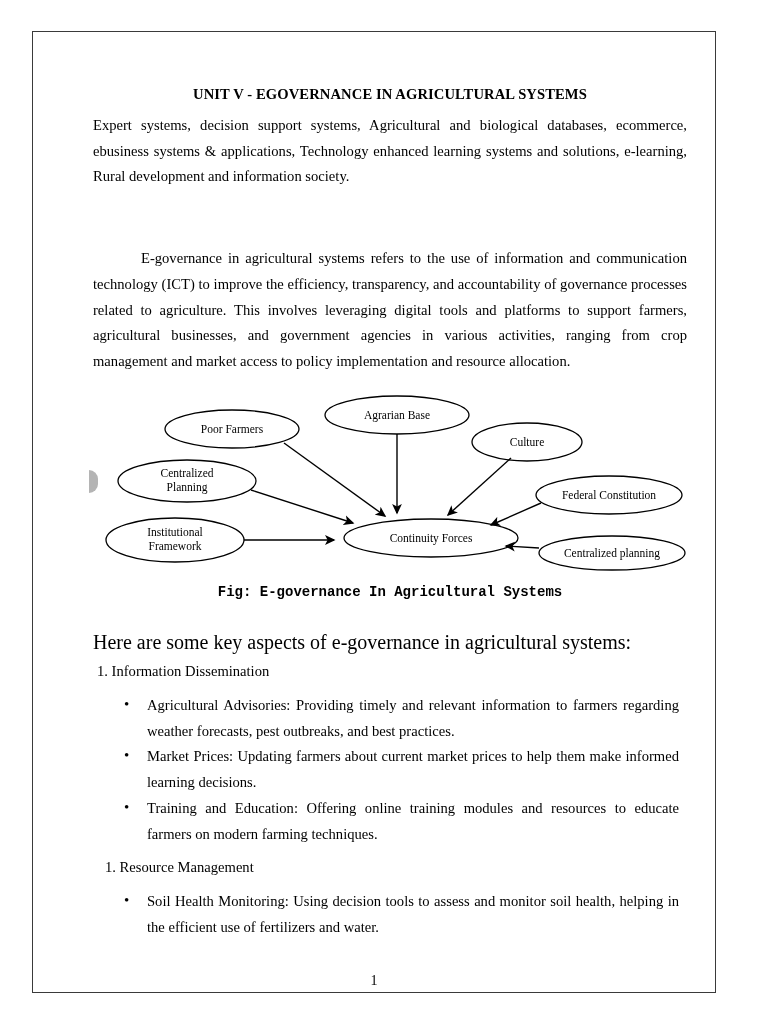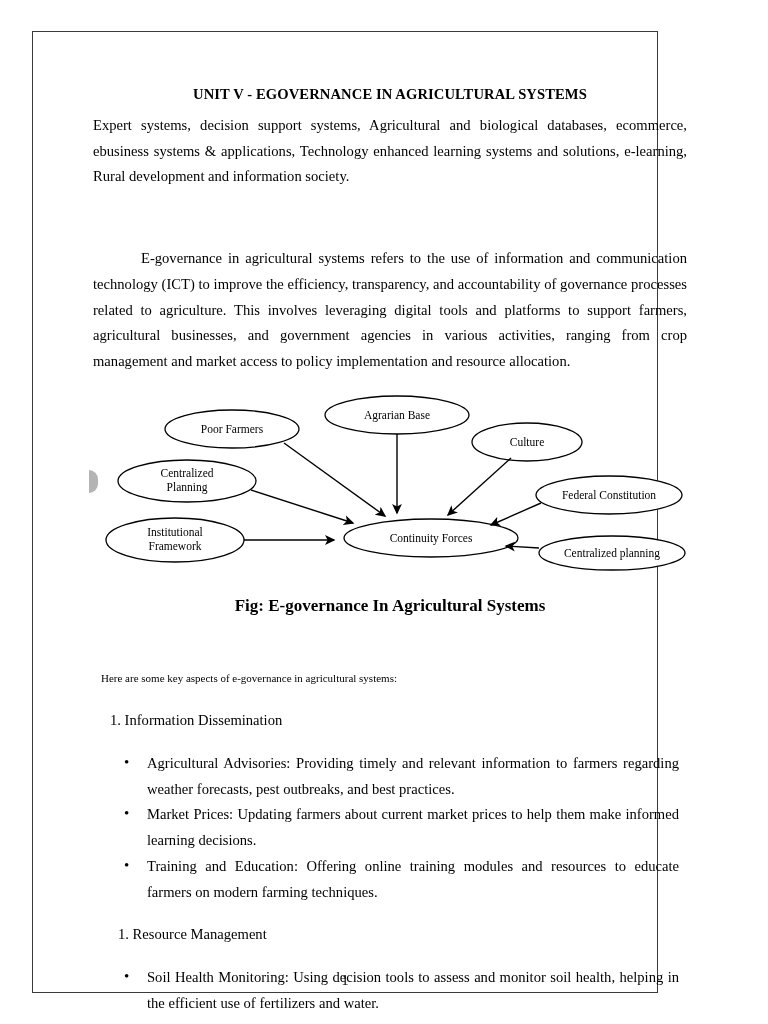--- a/index.html
+++ b/index.html
@@ -13,21 +13,21 @@
     height: 1024px;
     font-family: "Liberation Serif", "DejaVu Serif", serif;
     color: #000000;
     overflow: hidden;
     position: relative;
   }
   #page {
     position: absolute;
     left: 32px;
     top: 31px;
-    width: 626px;
+    width: 684px;
     height: 962px;
     border: 1.4px solid #3a3a3a;
     box-sizing: border-box;
     background: #fff;
   }
   #content {
     position: absolute;
     left: 60px;     
     top: 0;
     width: 594px;   
@@ -59,36 +59,37 @@
     position: relative;
     width: 612px;
     height: 182px;
     margin-left: -2px;
     margin-top: 4px;
   }
   #figure svg { display: block; }
   .fig-caption {
     text-align: center;
     font-weight: bold;
-    font-size: 17px;
-    margin: 12px;
+    font-size: 14px;
+    margin: 0;
     padding-top: 10px;
+    font-family: Liberation Mono, monospace;
   }
 
   
   .lead-line {
-    font-size: 11px;
-    line-height: 25.7px;
-    margin: 8px;
+    font-size: 20px;
+    line-height: 25.7px;
+    margin: 0;
     text-align: left;
   }
   .numbered {
     font-size: 14.6px;
     line-height: 25.7px;
-    margin: 17px;
+    margin: 4px;
     text-align: left;
   }
   .numbered.pad-left { padding-left: 8px; }
 
   ul.bullets {
     list-style: none;
     margin: 8px;
     padding: 0;
   }
   ul.bullets > li {

